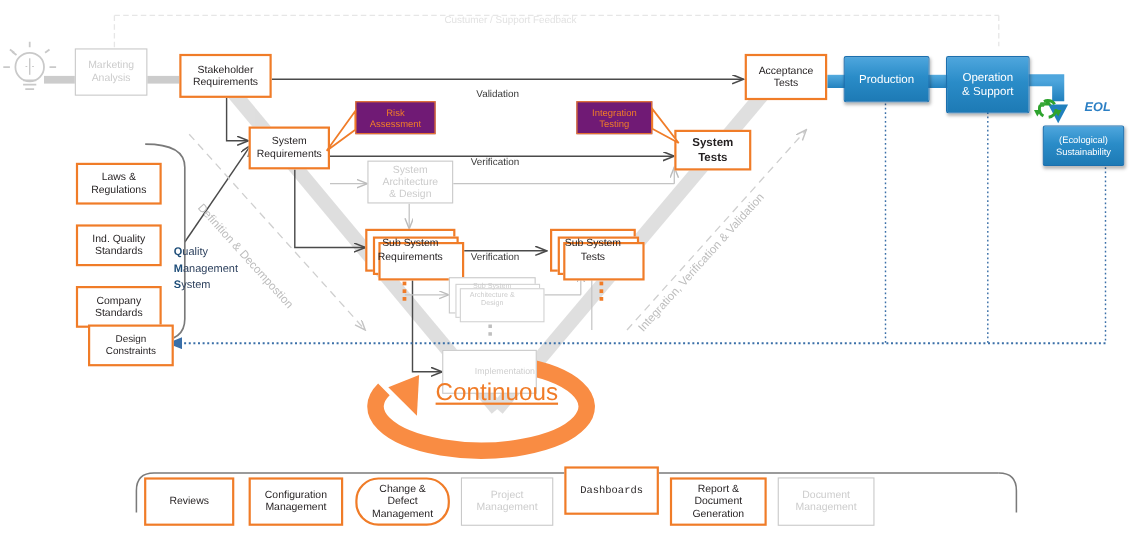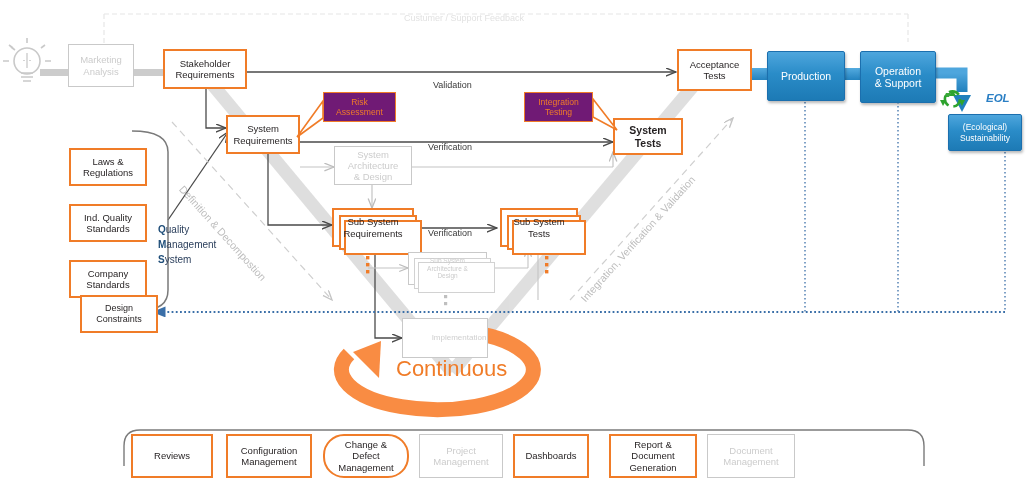--- a/index.html
+++ b/index.html
@@ -286,21 +286,21 @@
   </div>
 
   <div class="node n-orange n-bold" style="left:613px; top:118px; width:70px; height:37px;">
     <span class="lbl">System<br>Tests</span>
   </div>
 
   <div class="node n-orange" style="left:677px; top:49px; width:75px; height:42px;">
     <span class="lbl">Acceptance<br>Tests</span>
   </div>
 
-  <div class="node n-blue" style="left:767px; top:51px; width:78px; height:50px;">
+  <div class="node n-blue" style="left:767px; top:51px; width:78px; height:42px;">
     <span class="lbl">Production</span>
   </div>
 
   <div class="node n-blue" style="left:860px; top:51px; width:76px; height:52px;">
     <span class="lbl">Operation<br>&amp; Support</span>
   </div>
 
   <div class="node n-blue n-blue-small" style="left:948px; top:114px; width:74px; height:37px;">
     <span class="lbl">(Ecological)<br>Sustainability</span>
   </div>
@@ -343,35 +343,35 @@
   <div class="tlabel" style="left:428px; top:142px;">Verification</div>
 
   <div class="tlabel" style="left:428px; top:228px;">Verification</div>
 
   <div class="tlabel diag" style="left:186px; top:183px; transform:rotate(48deg); transform-origin:0 0;">Definition &amp; Decompostion</div>
 
   <div class="tlabel diag" style="left:578px; top:296px; transform:rotate(-48deg); transform-origin:0 0;">Integration, Verification &amp; Validation</div>
 
   <div class="tlabel eol" style="left:986px; top:92px;">EOL</div>
 
-  <div class="continuous" style="left:396px; top:356px;">Continuous</div>
+  <div class="continuous" style="left:396px; top:344px;text-decoration:underline;">Continuous</div>
 
   <div class="node n-orange" style="left:131px; top:434px; width:82px; height:44px;">
     <span class="lbl">Reviews</span>
   </div>
   <div class="node n-orange" style="left:226px; top:434px; width:86px; height:44px;">
     <span class="lbl">Configuration<br>Management</span>
   </div>
   <div class="node n-orange" style="left:323px; top:434px; width:86px; height:44px;border-radius:21px;">
     <span class="lbl">Change &amp;<br>Defect<br>Management</span>
   </div>
   <div class="node n-gray" style="left:419px; top:434px; width:84px; height:44px;">
     <span class="lbl">Project<br>Management</span>
   </div>
-  <div class="node n-orange" style="left:513px; top:434px; width:76px; height:44px;">
+  <div class="node n-orange" style="left:513px; top:424px; width:86px; height:44px;font-family:Liberation Mono, monospace;">
     <span class="lbl">Dashboards</span>
   </div>
   <div class="node n-orange" style="left:609px; top:434px; width:88px; height:44px;">
     <span class="lbl">Report &amp;<br>Document<br>Generation</span>
   </div>
   <div class="node n-gray" style="left:707px; top:434px; width:88px; height:44px;">
     <span class="lbl">Document<br>Management</span>
   </div>
 
 </div>

